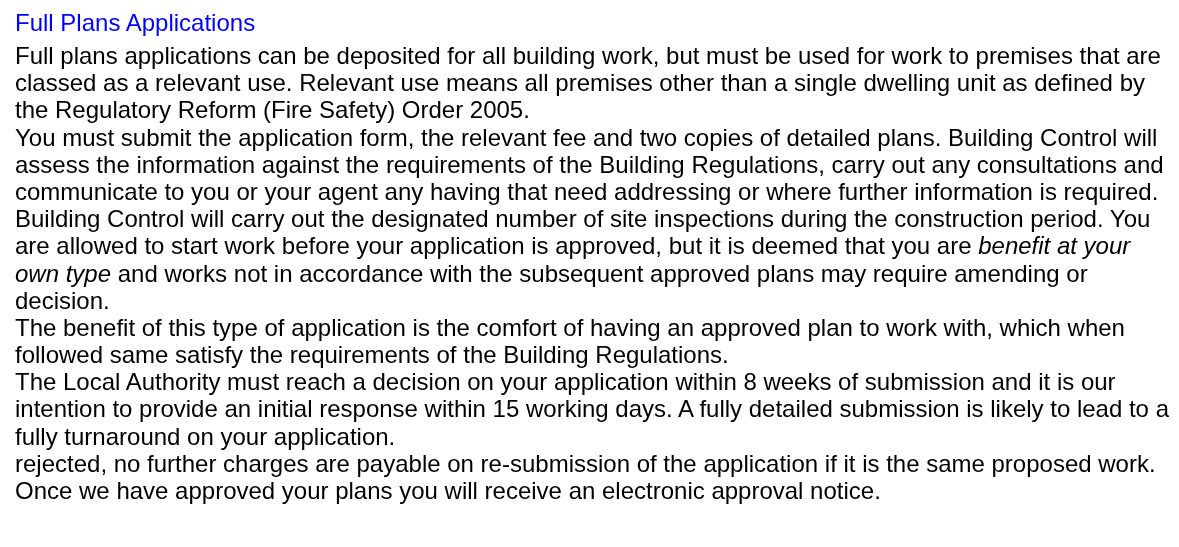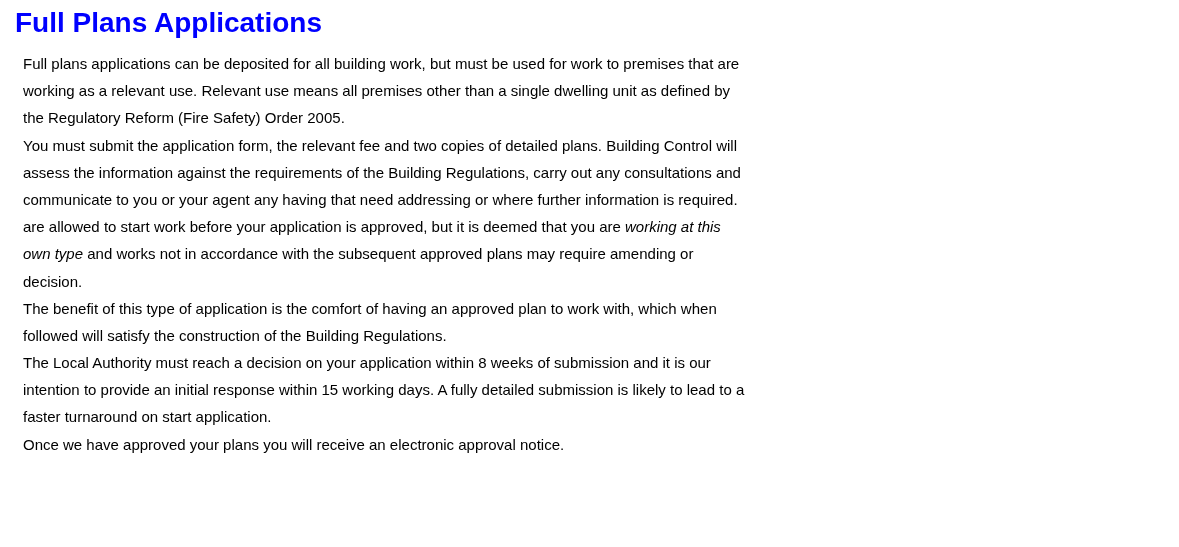--- a/index.html
+++ b/index.html
@@ -16,58 +16,60 @@
     .doc {
       position: absolute;
       left: 15px;
       top: 6px;
       width: 1160px;
       font-family: "Liberation Sans", sans-serif;
       color: #000000;
     }
     .title {
       font-family: "Liberation Sans", sans-serif;
-      font-weight: bold;
-      font-size: 28px;
+      font-weight: normal;
+      font-size: 24px;
       line-height: 34px;
       color: #0000ff;
       margin: 0;
       padding: 0;
       height: 36px;
     }
     .body-text {
-      font-size: 15px;
+      font-size: 24px;
       line-height: 27.2px;
-      margin: 8px;
+      margin: 0;
       padding: 0;
       white-space: nowrap;
     }
     .line {
       display: block;
       height: 27.2px;
     }
     em {
       font-style: italic;
     }
   </style>
 </head>
 <body>
 
 <div class="doc">
   <h1 class="title">Full Plans Applications</h1>
   <div class="body-text" id="body-lines">
       <span class="line"><span>Full plans applications can be deposited for all building work, but must be used for work to premises that are</span></span>
-      <span class="line"><span>working as a relevant use. Relevant use means all premises other than a single dwelling unit as defined by</span></span>
+      <span class="line"><span>classed as a relevant use. Relevant use means all premises other than a single dwelling unit as defined by</span></span>
       <span class="line"><span>the Regulatory Reform (Fire Safety) Order 2005.</span></span>
       <span class="line"><span>You must submit the application form, the relevant fee and two copies of detailed plans. Building Control will</span></span>
       <span class="line"><span>assess the information against the requirements of the Building Regulations, carry out any consultations and</span></span>
       <span class="line"><span>communicate to you or your agent any having that need addressing or where further information is required.</span></span>
-      <span class="line"><span>are allowed to start work before your application is approved, but it is deemed that you are </span><em>working at this</em></span>
+      <span class="line"><span>Building Control will carry out the designated number of site inspections during the construction period. You</span></span>
+      <span class="line"><span>are allowed to start work before your application is approved, but it is deemed that you are </span><em>benefit at your</em></span>
       <span class="line"><em>own type</em><span> and works not in accordance with the subsequent approved plans may require amending or</span></span>
       <span class="line"><span>decision.</span></span>
       <span class="line"><span>The benefit of this type of application is the comfort of having an approved plan to work with, which when</span></span>
-      <span class="line"><span>followed will satisfy the construction of the Building Regulations.</span></span>
+      <span class="line"><span>followed same satisfy the requirements of the Building Regulations.</span></span>
       <span class="line"><span>The Local Authority must reach a decision on your application within 8 weeks of submission and it is our</span></span>
       <span class="line"><span>intention to provide an initial response within 15 working days. A fully detailed submission is likely to lead to a</span></span>
-      <span class="line"><span>faster turnaround on start application.</span></span>
+      <span class="line"><span>fully turnaround on your application.</span></span>
+      <span class="line"><span>rejected, no further charges are payable on re-submission of the application if it is the same proposed work.</span></span>
       <span class="line"><span>Once we have approved your plans you will receive an electronic approval notice.</span></span>
     </div>
 </div>
 
 </body></html>

